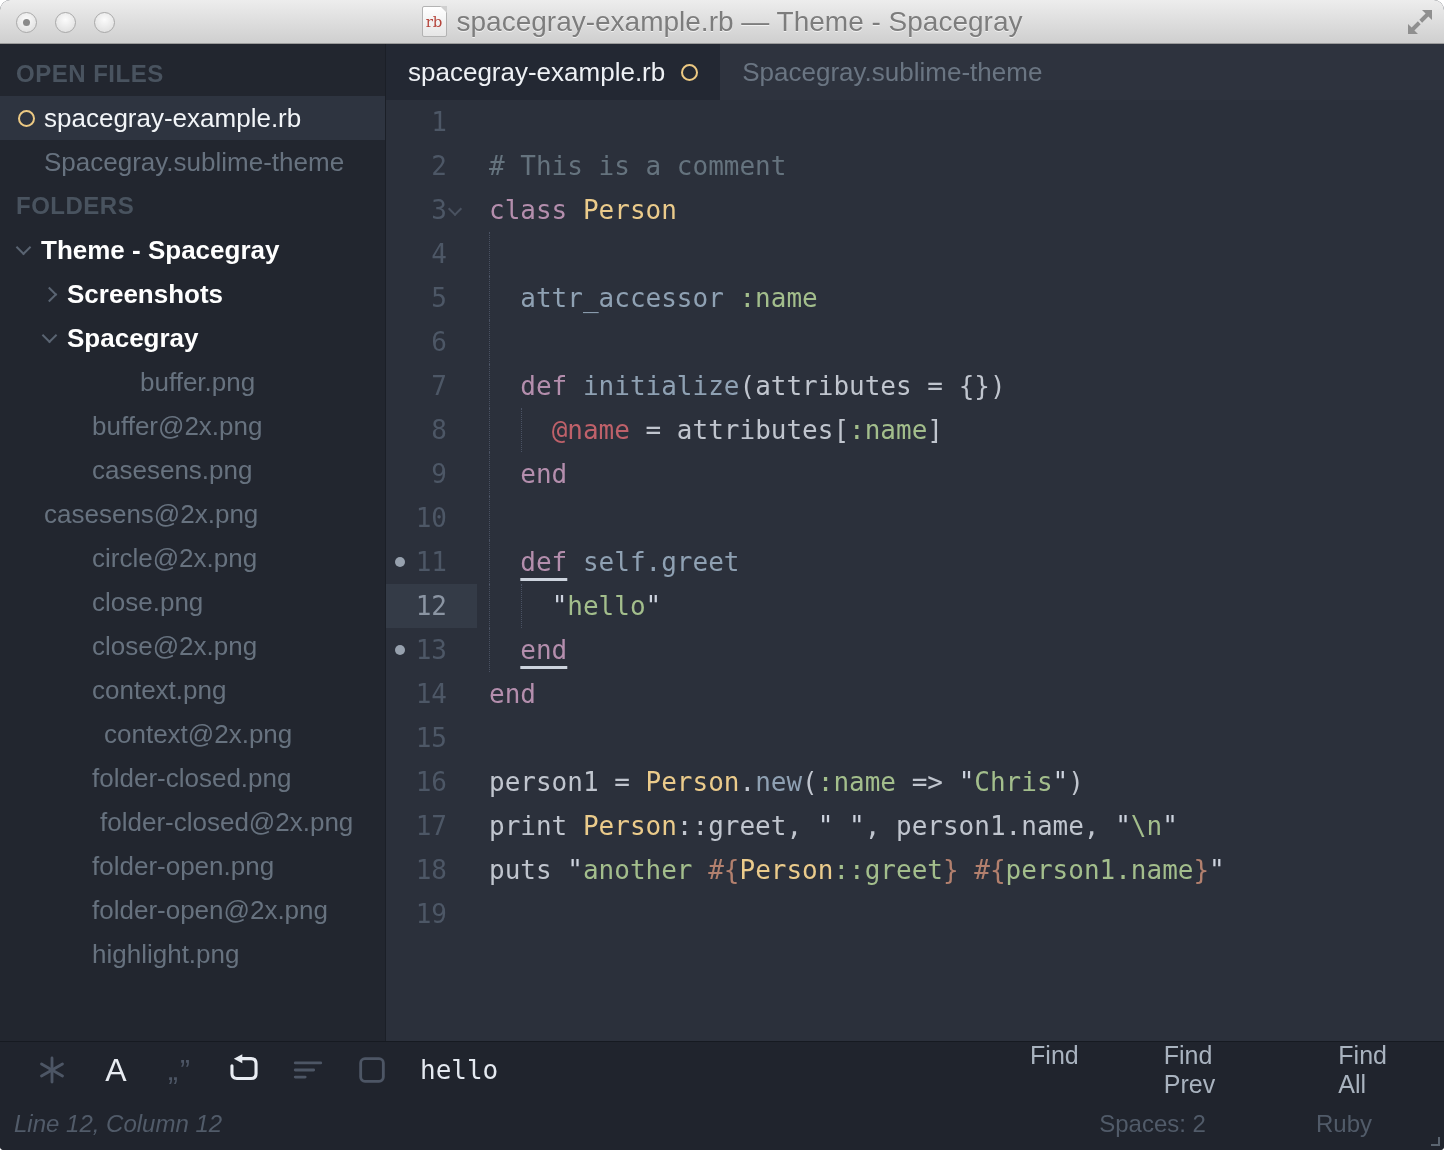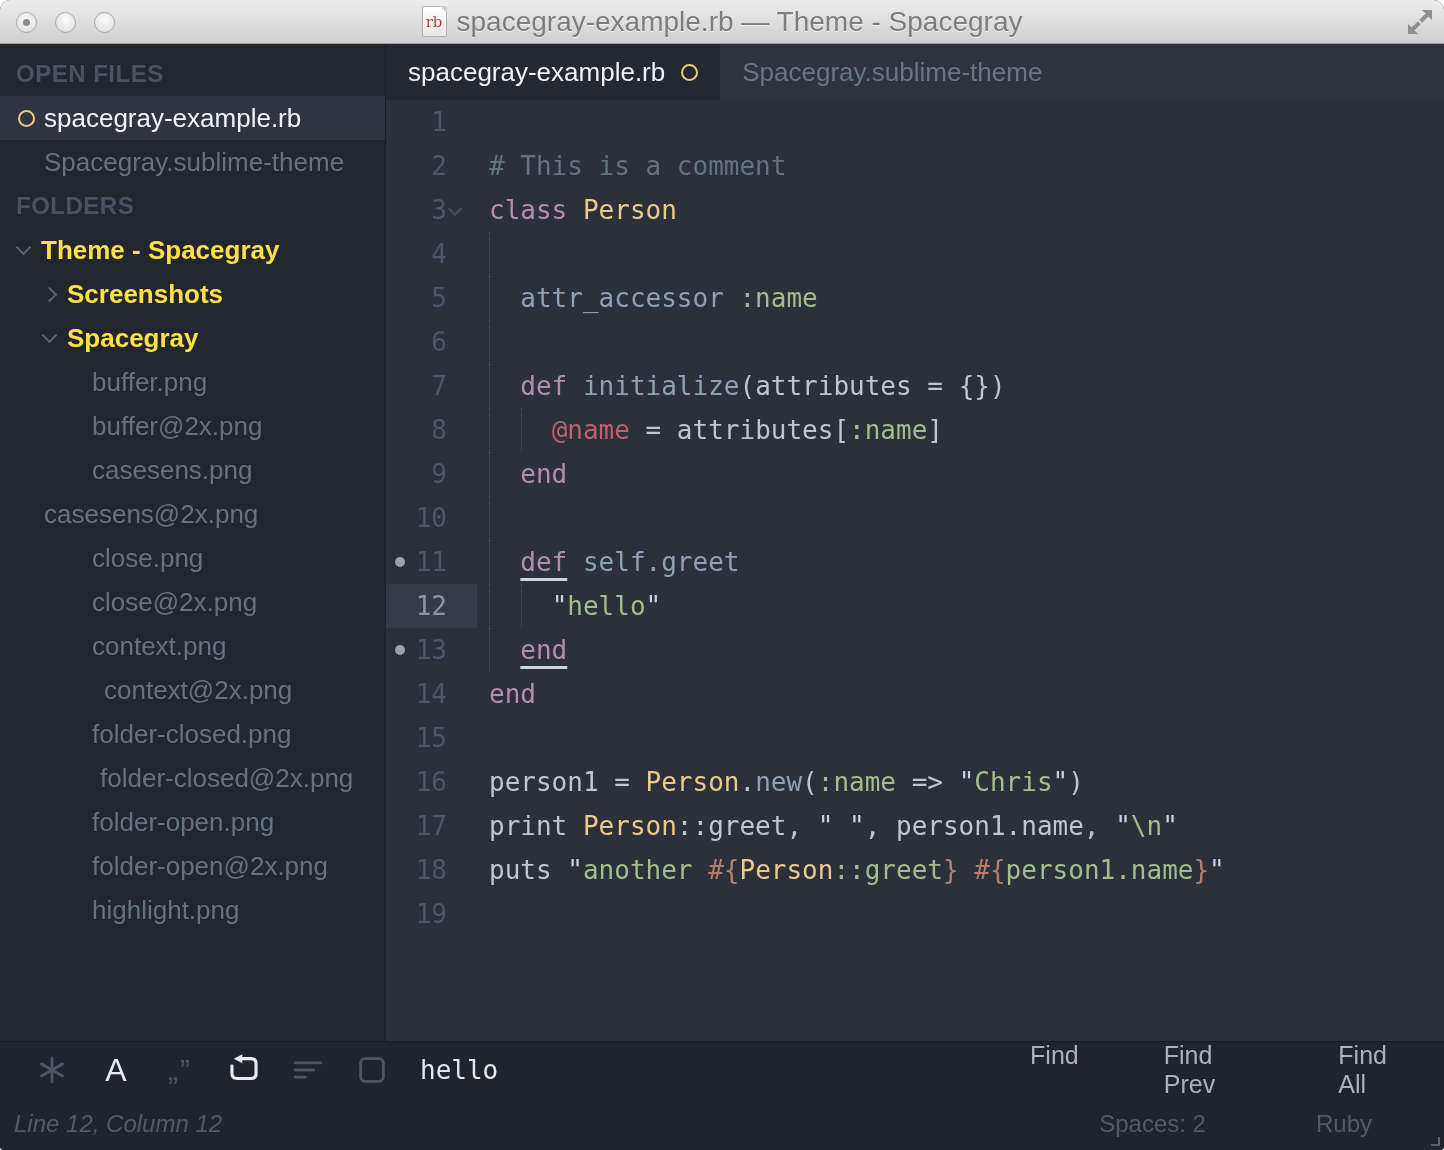--- a/index.html
+++ b/index.html
@@ -34,21 +34,21 @@
   .sidebar { width:386px; flex:0 0 386px; background:#22262f; border-right:1px solid #1b1f27;
              overflow:hidden; font-size:26px; color:#67727f; }
   .sb-heading { height:44px; line-height:44px; padding-left:16px; margin-top:8px;
                 font-size:24px; font-weight:bold; letter-spacing:.5px; color:#49535f; }
   .sb-heading.folders { margin-top:0; }
   .sb-row { height:44px; display:flex; align-items:center; white-space:nowrap; cursor:default; }
   .sb-row.selected { background:#2e3440; color:#f2f5f8; }
   .sb-row .mod-circle { width:17px; height:17px; border:2.5px solid #ecc983; border-radius:50%;
                         margin-left:18px; margin-right:9px; flex:0 0 auto; }
   .sb-row .no-icon { width:44px; flex:0 0 44px; }
-  .sb-row.folder { font-weight:bold; color:#fde047; }
+  .sb-row.folder { font-weight:bold; color:#ffffff; }
   .chev { width:11px; height:11px; border-right:2.5px solid #5a6472; border-bottom:2.5px solid #5a6472;
           display:inline-block; flex:0 0 auto; }
   .chev.down { transform:rotate(45deg); margin-top:-6px; }
   .chev.right { transform:rotate(-45deg); }
 
   
   .editor-col { flex:1 1 auto; display:flex; flex-direction:column; min-width:0; }
   .tabbar { height:56px; flex:0 0 56px; background:#2e333e; display:flex; align-items:stretch; }
   .tab { display:flex; align-items:center; padding:0 22px; font-size:26px; color:#6a7582;
          white-space:nowrap; }
@@ -139,31 +139,34 @@
             <span>Theme - Spacegray</span>
           </div>
           <div class="sb-row folder" style="padding-left: 44px;">
             <span class="chev right" style="margin-right: 12px;"></span>
             <span>Screenshots</span>
           </div>
           <div class="sb-row folder" style="padding-left: 44px;">
             <span class="chev down" style="margin-right: 12px;"></span>
             <span>Spacegray</span>
           </div>
-          <div class="sb-row" style="padding-left: 92px;">
+          <div class="sb-row" style="padding-left: 92px; margin-left: 48px;">
             <span>buffer.png</span>
           </div>
           <div class="sb-row" style="padding-left: 92px;">
             <span>buffer@2x.png</span>
           </div>
           <div class="sb-row" style="padding-left: 92px;">
             <span>casesens.png</span>
           </div>
           <div class="sb-row" style="padding-left: 44px;">
             <span>casesens@2x.png</span>
+          </div>
+          <div class="sb-row" style="padding-left: 92px;">
+            <span>circle@2x.png</span>
           </div>
           <div class="sb-row" style="padding-left: 92px;">
             <span>close.png</span>
           </div>
           <div class="sb-row" style="padding-left: 92px;">
             <span>close@2x.png</span>
           </div>
           <div class="sb-row" style="padding-left: 92px;">
             <span>context.png</span>
           </div>

